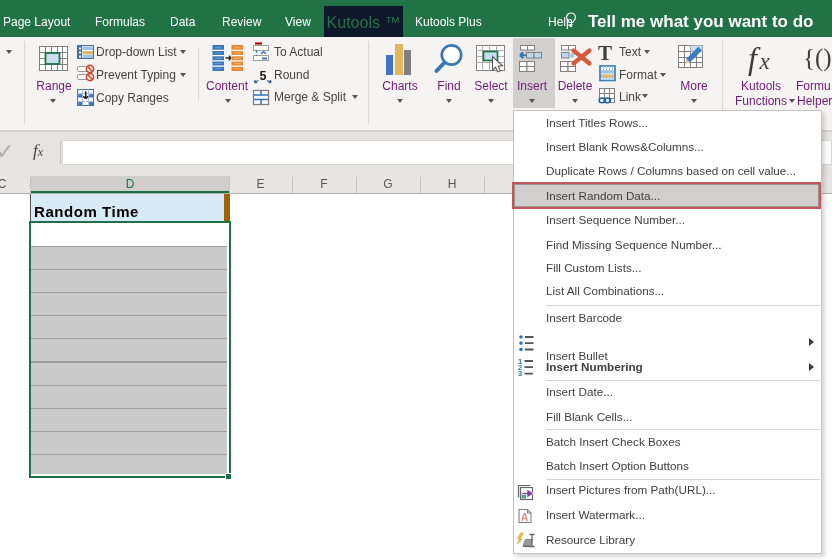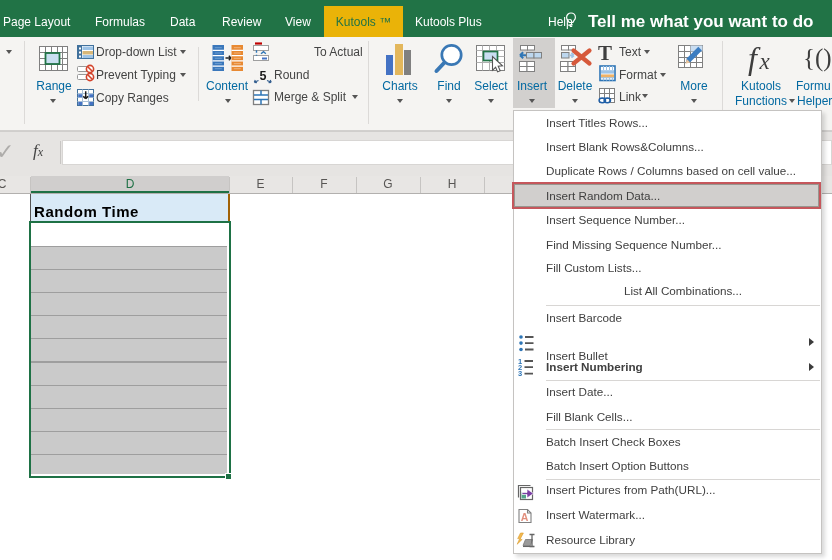--- a/index.html
+++ b/index.html
@@ -2,37 +2,37 @@
 <html><head>
 <meta charset="utf-8">
 <style>
 * { margin:0; padding:0; box-sizing:border-box; }
 html,body { width:832px; height:560px; overflow:hidden; }
 body { font-family:"Liberation Sans", sans-serif; position:relative; background:#fff; }
 .abs { position:absolute; }
 
 #tabbar { left:0; top:0; width:832px; height:37px; background:#217346; }
 .tab { position:absolute; top:0; height:37px; line-height:44px; color:#fff; font-size:12px; white-space:nowrap; }
-#activetab { position:absolute; left:324px; top:6px; width:79px; height:31px; background:#eab308; color:#217346; font-size:12px; text-align:center; line-height:33px; }
+#activetab { position:absolute; left:324px; top:6px; width:79px; height:31px; background:#0f172a; color:#217346; font-size:16px; text-align:center; line-height:33px; }
 
 #ribbon { left:0; top:37px; width:832px; height:94px; background:#f5f4f2; border-bottom:1px solid #d2d0ce; }
 .vsep { position:absolute; width:1px; background:#dcdad8; }
-.biglabel { position:absolute; font-size:12px; color:#0369a1; text-align:center; white-space:nowrap; }
+.biglabel { position:absolute; font-size:12px; color:#701a75; text-align:center; white-space:nowrap; }
 .smalltext { position:absolute; font-size:12px; color:#444; white-space:nowrap; line-height:14px; }
 .darr { position:absolute; width:0; height:0; border-left:3.5px solid transparent; border-right:3.5px solid transparent; border-top:4px solid #555; }
 .grouplabel { position:absolute; font-size:12px; color:#605e5c; white-space:nowrap;margin-top:28px; }
 
 #band { left:0; top:131px; width:832px; height:45px; background:#e6e4e2; border-top:1px solid #d0cecc;}
 #fbox { left:62px; top:140px; width:770px; height:25px; background:#fff; border:1px solid #d8d6d4; }
 
 #headers { left:0; top:176px; width:832px; height:18px; background:#e8e6e4; border-bottom:1px solid #b2b0ae; }
 .hsep { position:absolute; top:1px; height:16px; width:1px; background:#c6c4c2; }
 .hlab { position:absolute; top:0; height:17px; line-height:17px; font-size:12px; color:#585654; text-align:center; }
 #hd { position:absolute; left:31px; top:0; width:198px; height:17px; background:#d0cecd; border-bottom:2px solid #1e7145; color:#1e7145; text-align:center; line-height:16px; font-size:12px; }
-#bluecell { left:30px; top:194px; width:200px; height:27px; background:#d9eaf7; border-left:1px solid #555; border-right:2px solid #a16207; font-weight:bold; font-size:15px; color:#000; line-height:35px; padding-left:3px; letter-spacing:.55px; }
+#bluecell { left:30px; top:194px; width:200px; height:27px; background:#d9eaf7; border-left:1px solid #555; border-right:6px solid #a16207; font-weight:bold; font-size:15px; color:#000; line-height:35px; padding-left:3px; letter-spacing:.55px; }
 #selbox { left:29px; top:220.5px; width:202px; height:257.5px; border:2px solid #1e7145; background:#fff; }
 #fillh { left:225px; top:472.5px; width:7px; height:7px; background:#1e7145; border:1px solid #fff; }
 
 #insbtn { left:513px; top:38px; width:42px; height:70px; background:#d2d0ce; }
 
 #menu { left:513px; top:110px; width:309px; height:444px; background:#fff; border:1px solid #c5c3c1; box-shadow:3px 3px 4px rgba(0,0,0,0.15); }
 .mi { position:absolute; left:514px; width:306px; height:24px; line-height:24px; font-size:11.7px; color:#404040; padding-left:32px; white-space:nowrap; }
 .msep { position:absolute; left:546px; width:274px; height:1px; background:#d8d6d4; }
 .subarr { position:absolute; left:808.5px; width:0; height:0; border-top:4px solid transparent; border-bottom:4px solid transparent; border-left:5px solid #3b3b3b; }
 #redbox { left:511.5px; top:182px; width:309px; height:26.5px; background:#d1cfcd; border:2.5px solid #c5575c; box-shadow:inset 0 0 0 1px #98968f; }
@@ -95,21 +95,21 @@
 
 <div class="biglabel" style="left:796px;top:79px;width:46px;text-align:left;">Formu</div>
 <div class="biglabel" style="left:797px;top:94px;width:46px;text-align:left;">Helper</div>
 
 <div class="smalltext" style="left:96px;top:45px;">Drop-down List</div>
 <div class="darr" style="left:180px;top:50px;"></div>
 <div class="smalltext" style="left:96px;top:68px;text-align:center;">Prevent Typing</div>
 <div class="darr" style="left:180px;top:73px;"></div>
 <div class="smalltext" style="left:96px;top:91px;">Copy Ranges</div>
 
-<div class="smalltext" style="left:274px;top:45px;margin-left:40px;">To Actual</div>
+<div class="smalltext" style="left:274px;top:45px;">To Actual</div>
 <div class="smalltext" style="left:274px;top:68px;">Round</div>
 <div class="smalltext" style="left:274px;top:89.5px;">Merge &amp; Split</div>
 <div class="darr" style="left:352px;top:94.5px;"></div>
 
 <div class="smalltext" style="left:619px;top:45px;">Text</div>
 <div class="darr" style="left:643.5px;top:49.5px;"></div>
 <div class="smalltext" style="left:619px;top:68px;">Format</div>
 <div class="darr" style="left:660px;top:72.5px;"></div>
 <div class="smalltext" style="left:619px;top:89.5px;">Link</div>
 <div class="darr" style="left:642px;top:94px;"></div>
@@ -143,21 +143,21 @@
 
 <div class="abs" id="menu"></div>
 <div class="mi" style="top:111px;">Insert Titles Rows...</div>
 <div class="mi" style="top:135px;">Insert Blank Rows&amp;Columns...</div>
 <div class="mi" style="top:159px;">Duplicate Rows / Columns based on cell value...</div>
 <div class="abs" id="redbox"></div>
 <div class="abs" id="redtext">Insert Random Data...</div>
 <div class="mi" style="top:208px;">Insert Sequence Number...</div>
 <div class="mi" style="top:232.5px;">Find Missing Sequence Number...</div>
 <div class="mi" style="top:256px;">Fill Custom Lists...</div>
-<div class="mi" style="top:279px;text-align:center;">List All Combinations...</div>
+<div class="mi" style="top:279px;">List All Combinations...</div>
 <div class="msep" style="top:305px;"></div>
 <div class="mi" style="top:306px;">Insert Barcode</div>
 <div class="mi" style="top:344px;">Insert Bullet</div>
 <div class="subarr" style="top:338px;"></div>
 <div class="mi" style="top:355px;font-weight:bold;">Insert Numbering</div>
 <div class="subarr" style="top:363px;"></div>
 <div class="msep" style="top:380px;"></div>
 <div class="mi" style="top:380px;">Insert Date...</div>
 <div class="mi" style="top:405px;">Fill Blank Cells...</div>
 <div class="msep" style="top:429px;"></div>

